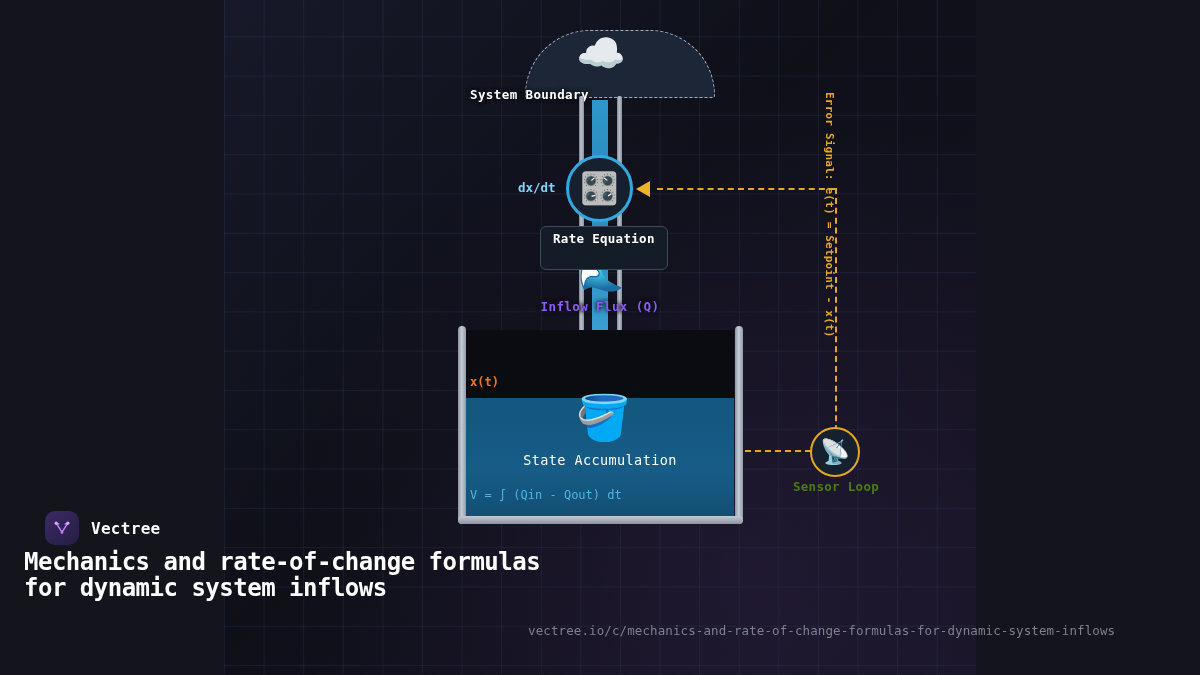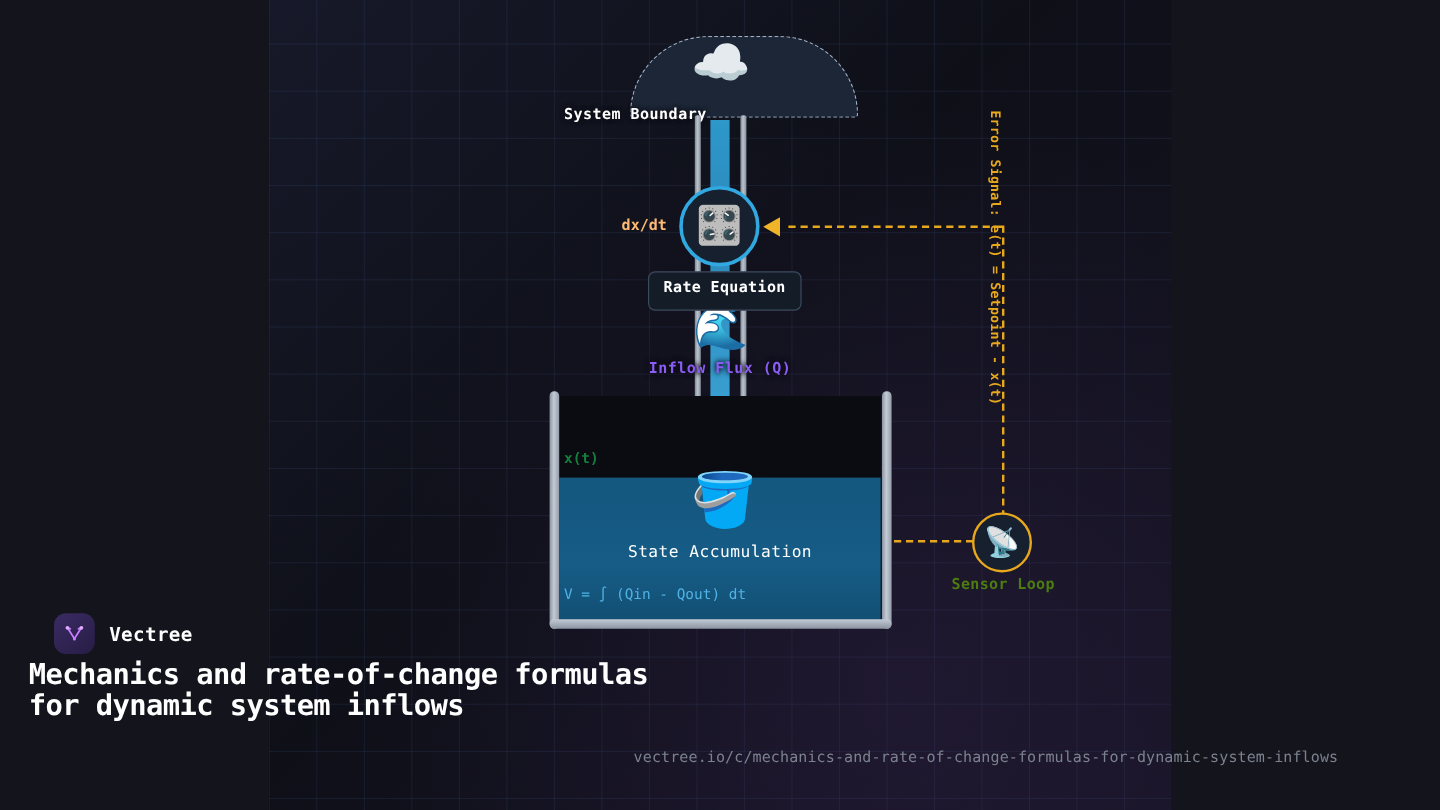--- a/index.html
+++ b/index.html
@@ -81,30 +81,30 @@
   #rate-node {
     left:566px; top:155px; width:67px; height:67px;
     border-radius:50%;
     background:#16202e;
     border:3px solid #31a8e0;
     display:flex; align-items:center; justify-content:center;
   }
   #knobs-emoji { font-size:31px; line-height:1; font-family:"DejaVu Sans", sans-serif; }
   #rate-badge {
     left:540px; top:226px;
-    padding:4px 12px 12px;
+    padding:4px 12px 23px;
     background:#141c28;
     border:1px solid #3c4a5e;
     border-radius:6px;
     font-size:12.5px; font-weight:bold; color:#ffffff;
     letter-spacing:0.3px;
   }
   #dxdt-label {
     left:518px; top:187px;
-    font-size:12.5px; font-weight:bold; color:#fdba74;
+    font-size:12.5px; font-weight:bold; color:#7dd3fc;
     transform:translateY(-50%);
     text-align:right;
   }
 
   
   #tank-body {
     left:466px; top:330px; width:268px; height:190px;
     background:#0a0c11;
     overflow:hidden;
   }
@@ -128,21 +128,21 @@
     left:576px; top:396px; font-size:44px; line-height:1;
     font-family:"DejaVu Sans", sans-serif;
   }
   #tank-title {
     left:470px; top:452px; width:260px; text-align:center;
     font-size:13.5px; font-weight:normal; color:#ffffff;
     letter-spacing:0.4px;
   }
   #xt-label {
     left:470px; top:375px;
-    font-size:12px; font-weight:bold; color:#15803d;
+    font-size:12px; font-weight:bold; color:#f97316;
   }
   #tank-formula {
     left:470px; top:488px;
     font-size:12px; color:#4fb3e4;
   }
 
   
   .dash-h {
     height:0; border-top:2px dashed #e7a81e;
   }

